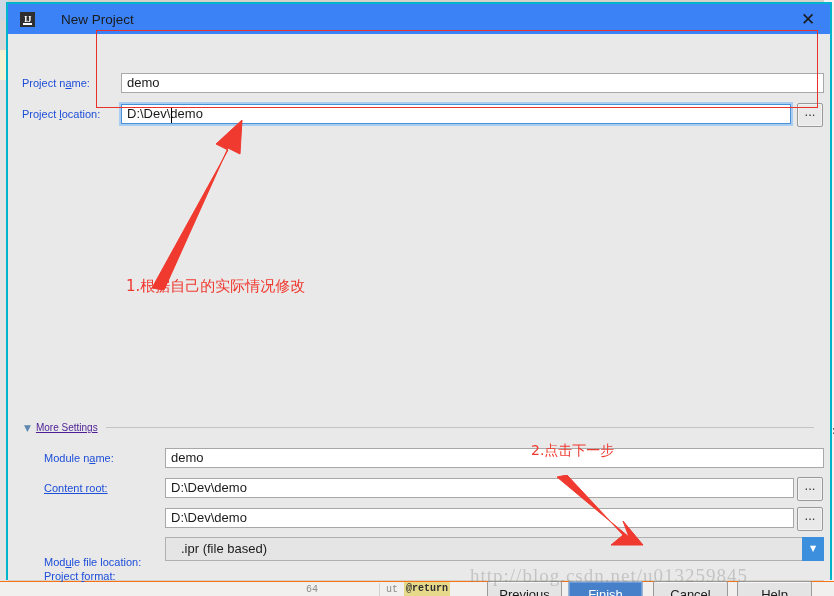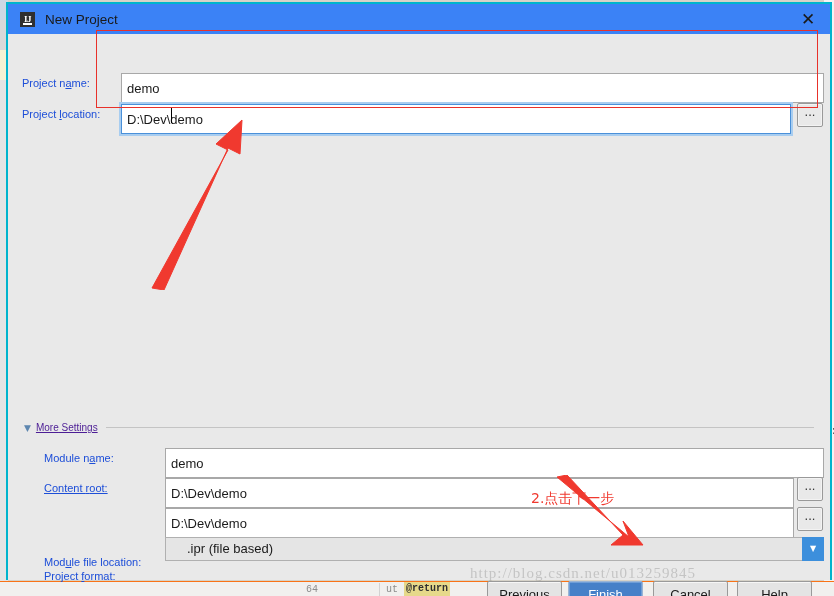--- a/index.html
+++ b/index.html
@@ -112,21 +112,21 @@
     position: relative;
   }
   .ij-icon::after {
     content: "";
     position: absolute;
     left: 3px; bottom: 2px;
     width: 9px; height: 1.5px;
     background: #ffffff;
   }
   .win-title {
-    margin-left: 10px;
+    margin-left: 26px;
     font-size: 13.5px;
     color: #1a1a1a;
   }
   .close-btn {
     position: absolute;
     right: 0; top: 0;
     width: 44px; height: 30px;
     display: flex;
     align-items: center;
     justify-content: center;
@@ -153,21 +153,21 @@
 
   .txtfield {
     position: absolute;
     box-sizing: border-box;
     background: #ffffff;
     border: 1px solid #a8a8a8;
     font-size: 13px;
     color: #1a1a1a;
     padding: 0 5px;
     line-height: 20px;
-    height: 30px;
+    height: 20px;
     outline: none;
     font-family: "Liberation Sans", sans-serif;
   }
   .txtfield.focused {
     border: 1px solid #4a90d9;
     box-shadow: 0 0 0 2px #a8cdf0;
   }
   .caret {
     position: absolute;
     width: 1px;
@@ -217,21 +217,21 @@
   
   .combo {
     position: absolute;
     box-sizing: border-box;
     background: #e5e5e5;
     border: 1px solid #b0b0b0;
     height: 24px;
     font-size: 13px;
     color: #1a1a1a;
     line-height: 22px;
-    padding: 0 21px;
+    padding: 0 15px;
     cursor: pointer;
   }
   .combo-arrow {
     position: absolute;
     right: -1px; top: -1px;
     width: 22px; height: 24px;
     background: #3c8fdc;
     color: #fff;
     font-size: 8px;
     display: flex;
@@ -278,21 +278,21 @@
     font-size: 15px;
     white-space: nowrap;
     font-family: "DejaVu Sans", sans-serif;
   }
   .anno-text.small { font-size: 14px; }
   .arrow-svg { position: absolute; pointer-events: none; }
 
   .watermark {
     position: absolute;
     left: 470px; top: 565px;
-    font-size: 15px;
+    font-size: 19px;
     color: rgba(120,120,120,0.33);
     font-family: "Liberation Serif", serif;
     letter-spacing: 1px;
     white-space: nowrap;
     pointer-events: none;
     text-align: center;
   }
 </style>
 </head>
 <body>
@@ -380,22 +380,23 @@
 
     </div>
   </div>
 
   <div class="red-rect" style="left:96px; top:30px; width:722px; height:78px;"></div>
 
   <svg class="arrow-svg" style="left:150px; top:110px;" width="110" height="180" viewBox="0 0 110 180">
     <polygon points="2,178 78,40 66,34 92,10 90,44 78,38 14,180" fill="#f0392f" stroke="#f0392f" stroke-width="1"></polygon>
   </svg>
 
-
-  <div class="anno-text small" style="left:531px; top:442px;margin-top:48px;">2.点击下一步</div>
+  <div class="anno-text" style="left:126px; top:277px;">1.根据自己的实际情况修改</div>
+
+  <div class="anno-text small" style="left:531px; top:442px;">2.点击下一步</div>
 
   <svg class="arrow-svg" style="left:555px; top:475px;" width="95" height="80" viewBox="0 0 95 80">
     <polygon points="2,2 74,62 68,46 88,70 56,70 68,60 12,0" fill="#f0392f" stroke="#f0392f" stroke-width="1"></polygon>
   </svg>
 
   <div class="watermark">http://blog.csdn.net/u013259845</div>
 
 </div>
 
 </body></html>

